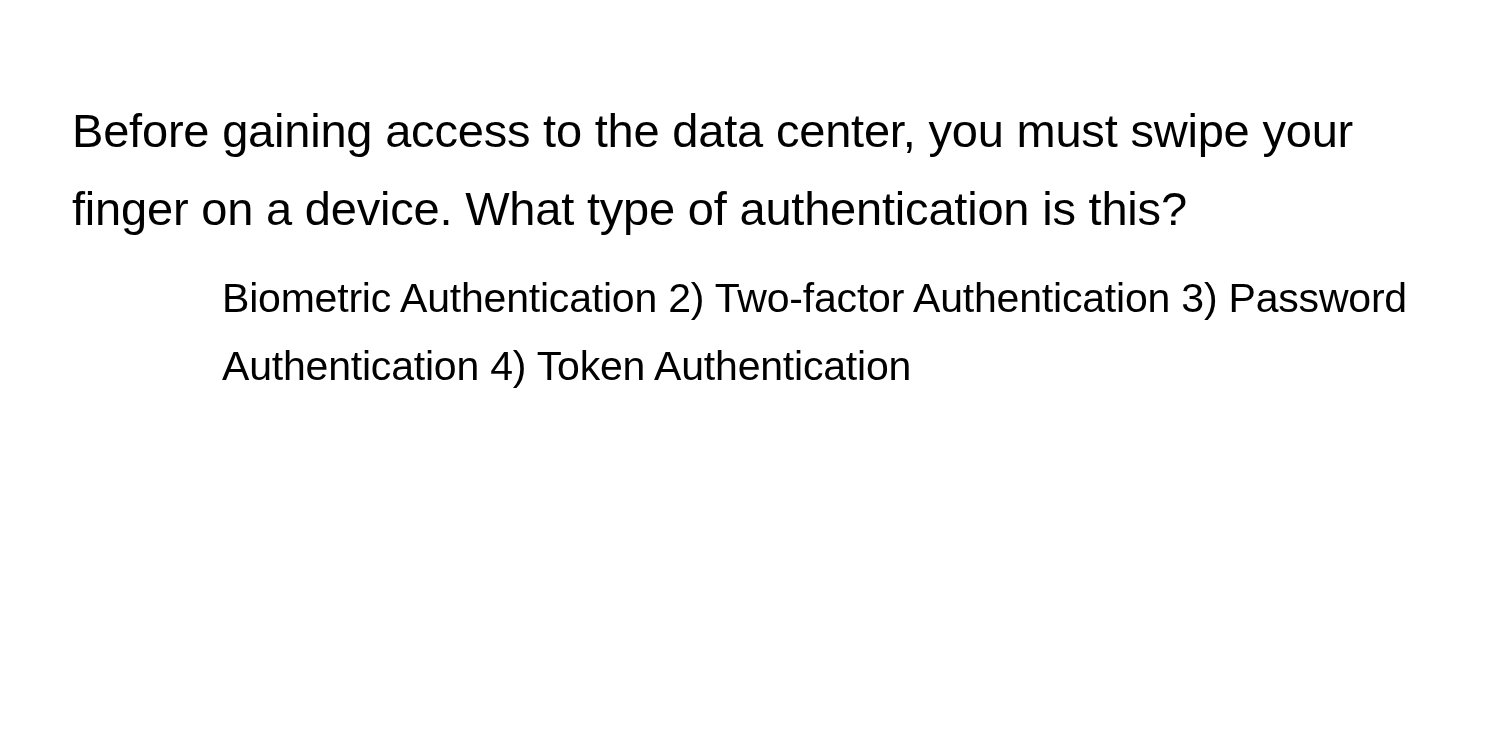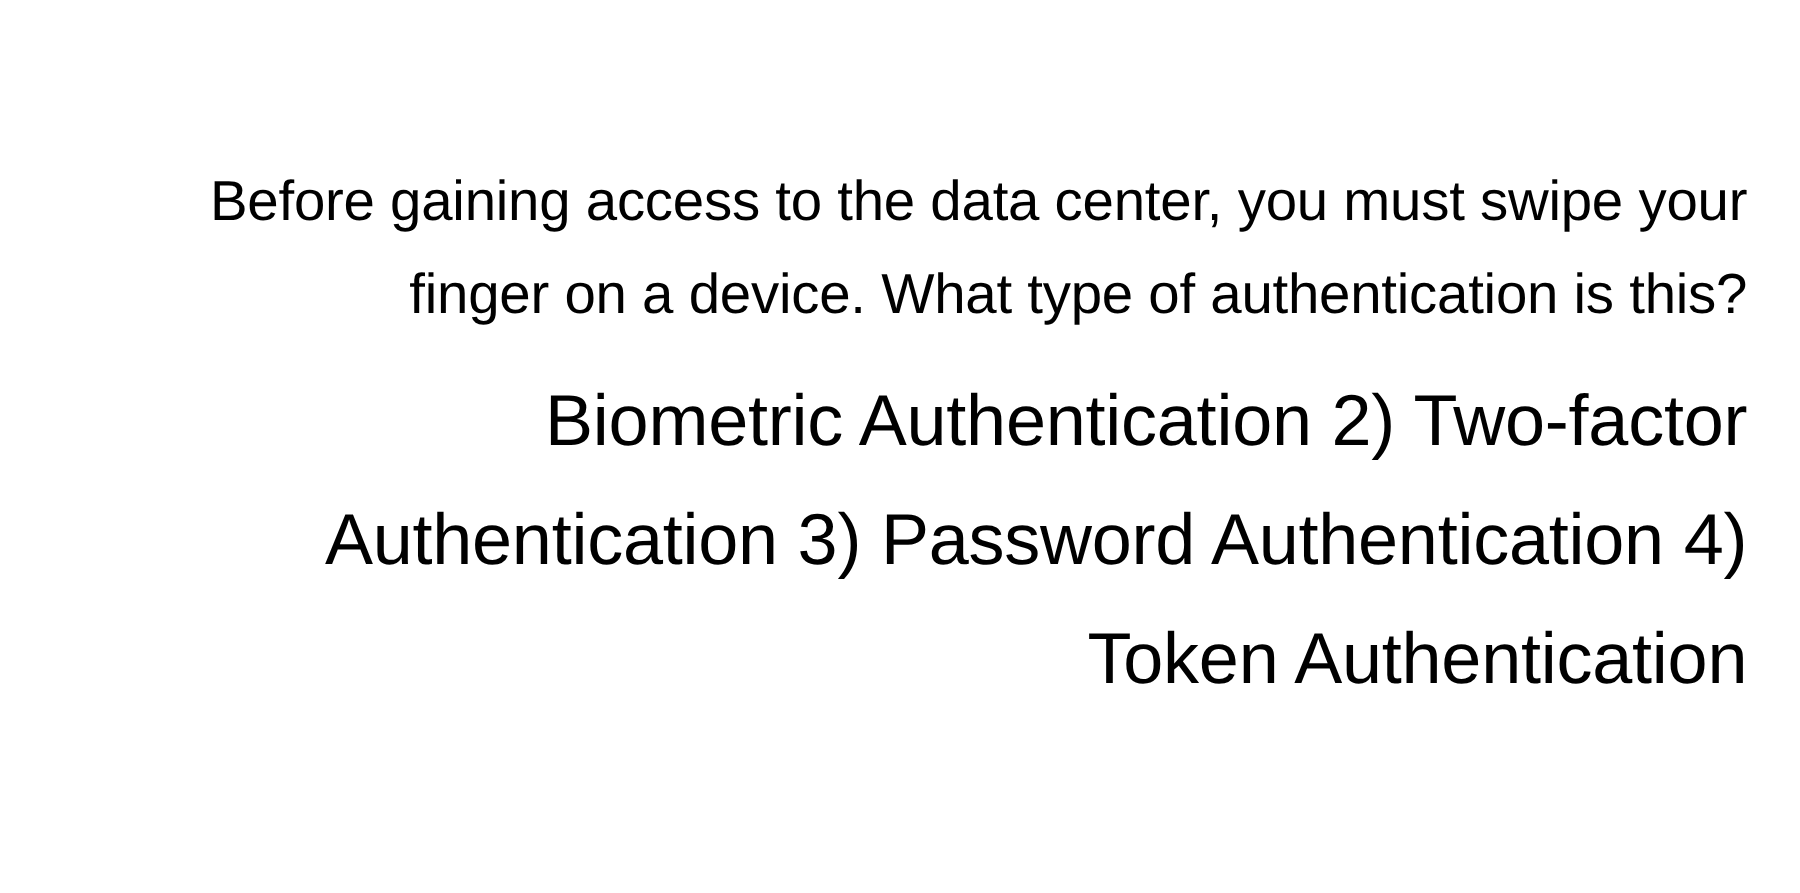--- a/index.html
+++ b/index.html
@@ -1,37 +1,36 @@
 <!DOCTYPE html>
 <html><head>
   <meta charset="utf-8">
   <style>
     * {
-      margin: 16px;
+      margin: 4px;
       padding: 0;
       box-sizing: border-box;
-      text-align: right;
     }
     body {
       width: 1500px;
       height: 744px;
       background: #ffffff;
       font-family: -apple-system, BlinkMacSystemFont, "Segoe UI", Helvetica, Arial, sans-serif;
       color: #000000;
       padding: 80px 60px 60px 60px;
     }
     .question-text {
       font-size: 47px;
       line-height: 1.65;
       font-weight: 400;
       margin-bottom: 18px;
       letter-spacing: -0.2px;
     }
     .options-text {
-      font-size: 60px;
+      font-size: 41px;
       line-height: 1.65;
       font-weight: 400;
       padding-left: 150px;
       letter-spacing: -0.2px;
     }
   </style>
 </head>
 <body>
 
 <div class="question-text">Before gaining access to the data center, you must swipe your finger on a device. What type of authentication is this?</div>

